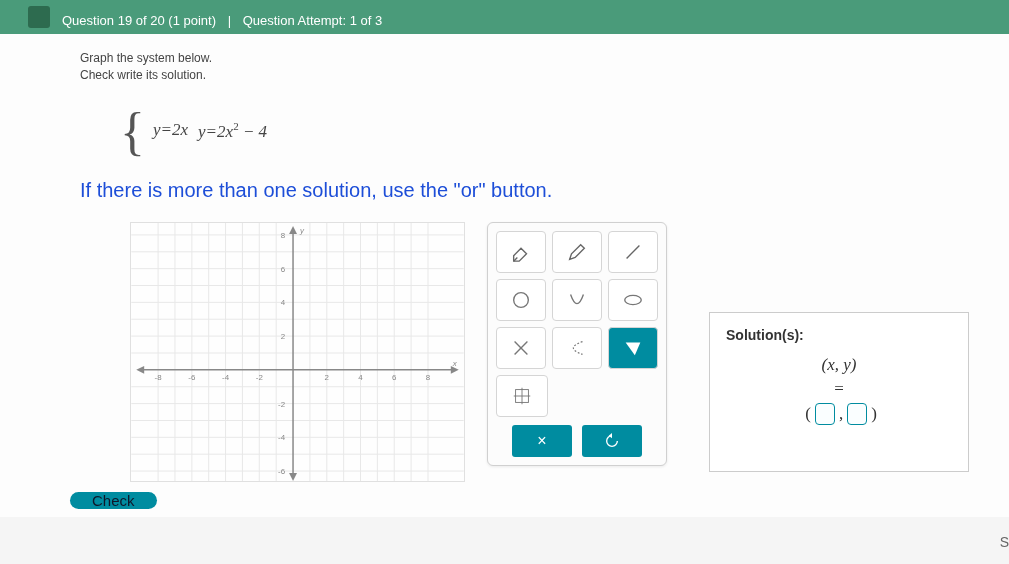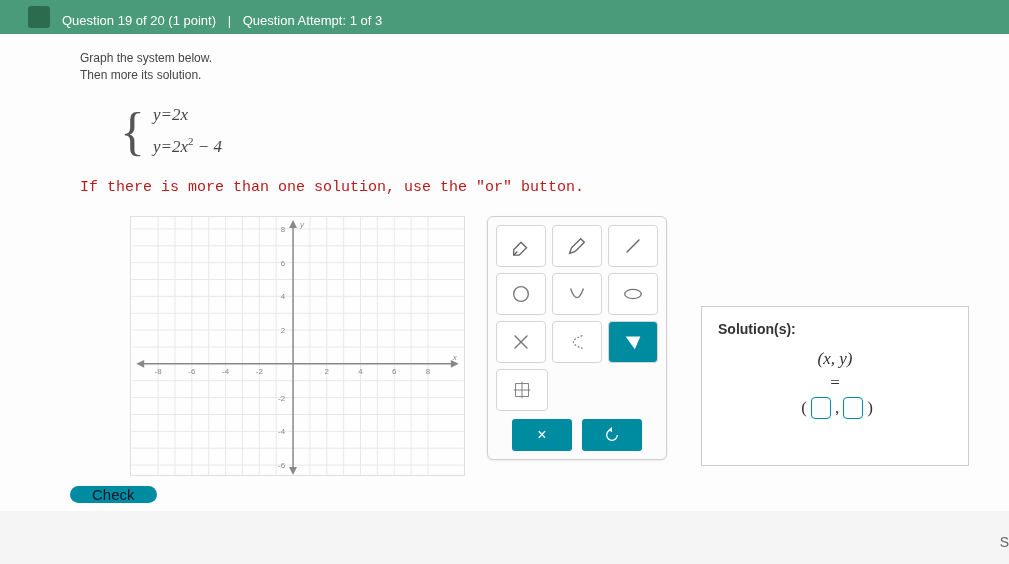--- a/index.html
+++ b/index.html
@@ -8,41 +8,41 @@
     .header-bar { background: #4a9b7a; color: #fff; padding: 6px 28px; display: flex; align-items: flex-end; font-size: 13px; }
     .header-icon { width: 22px; height: 22px; background: #2d6b4f; border-radius: 3px; margin-right: 12px; }
     .question-info { font-weight: 500; }
     .divider { margin: 0 8px; }
     
     .content { padding: 16px 40px 0 80px; background: #fdfdfd; }
     .instruction { font-size: 12px; color: #444; line-height: 1.4; margin-bottom: 12px; }
     
     .system-eq { display: flex; align-items: center; margin: 18px 0 18px 40px; }
     .brace { font-size: 52px; color: #555; font-weight: 100; margin-right: 8px; font-family: serif; }
-    .eqs { display: flex; flex-direction: column; gap: 10px; font-family: "Times New Roman", serif; font-size: 17px; font-style: italic; color: #444; }
+    .eqs { display: flex; flex-direction: row; gap: 10px; font-family: "Times New Roman", serif; font-size: 17px; font-style: italic; color: #444; }
     .sup { font-size: 11px; vertical-align: super; font-style: normal; }
     
-    .hint { font-size: 15px; color: #b91c1c; margin-bottom: 20px; font-family: Liberation Mono, monospace; }
+    .hint { font-size: 20px; color: #1d4ed8; margin-bottom: 20px; }
     
     .work-area { display: flex; gap: 22px; align-items: flex-start; padding-left: 50px; }
     
     .graph-wrap { width: 335px; height: 260px; background: #fff; border: 1px solid #e0e0e0; position: relative; overflow: hidden;}
     .graph-svg { width: 100%; height: 100%; display: block; }
     
     .toolbox { width: 180px; border: 1px solid #d0d0d0; border-radius: 6px; background: #fcfcfc; padding: 8px; box-shadow: 0 1px 3px rgba(0,0,0,0.08); }
     .tool-grid { display: grid; grid-template-columns: repeat(3, 1fr); gap: 6px; margin-bottom: 6px; }
     .tool { height: 42px; border: 1px solid #d5d5d5; border-radius: 4px; background: #fff; display: flex; align-items: center; justify-content: center; cursor: pointer; }
     .tool svg { width: 22px; height: 22px; }
     .tool.sel { background: #008ca0; }
     .tool.single { width: 52px; }
     
     .tool-actions { display: flex; gap: 10px; margin-top: 8px; justify-content: center;}
     .tool-btn { width: 60px; height: 32px; background: #008ca0; color: #fff; border: none; border-radius: 3px; font-size: 16px; cursor: pointer; display:flex; align-items:center; justify-content:center; }
     
-    .solution-box { flex: 1; min-width: 250px; border: 1px solid #ccc; background: #fff; padding: 14px 16px; margin-left: 12px; position: relative; height: 160px; margin-top: 90px;}
+    .solution-box { flex: 1; min-width: 250px; border: 1px solid #ccc; background: #fff; padding: 14px 16px; margin-left: 20px; position: relative; height: 160px; margin-top: 90px;}
     .sol-title { font-weight: bold; font-size: 14px; margin-bottom: 12px; color: #333; }
     .sol-expr { font-family: "Times New Roman", serif; font-size: 17px; display: flex; align-items: center; gap: 4px; flex-direction: column; }
     .sol-expr .xy { font-style: italic; }
     .input-pair { display: inline-flex; gap: 4px; align-items: center; margin-left: 4px;}
     .mini-input { width: 20px; height: 22px; border: 1.5px solid #008ca0; border-radius: 4px; background: #fafeff; }
     
     .footer { padding: 10px 0 8px 70px; background: #fdfdfd; display:flex; justify-content:space-between; align-items:center;}
     .check-btn { background: #008ca0; color: #0f172a; border: none; border-radius: 18px; padding: 0 22px; font-size: 15px; font-weight: 500; cursor: pointer; }
     .side-crumb2 { position: absolute; right: 0; bottom: 14px; font-size: 14px; color: #666; }
   </style>
@@ -61,21 +61,21 @@
     <span>Question Attempt:</span>
     <span>1</span>
     <span>of</span>
     <span>3</span>
   </div>
 </div>
 
 <div class="content">
   <div class="instruction">
     <div>Graph the system below.</div>
-    <div>Then more its solution.</div>
+    <div>Check write its solution.</div>
   </div>
 
   <div class="system-eq">
     <div class="brace">{</div>
     <div class="eqs">
       <div>
         <span>y</span><span>=</span><span>2x</span>
       </div>
       <div>
         <span>y</span><span>=</span><span>2x</span><span class="sup">2</span><span> − 4</span>

